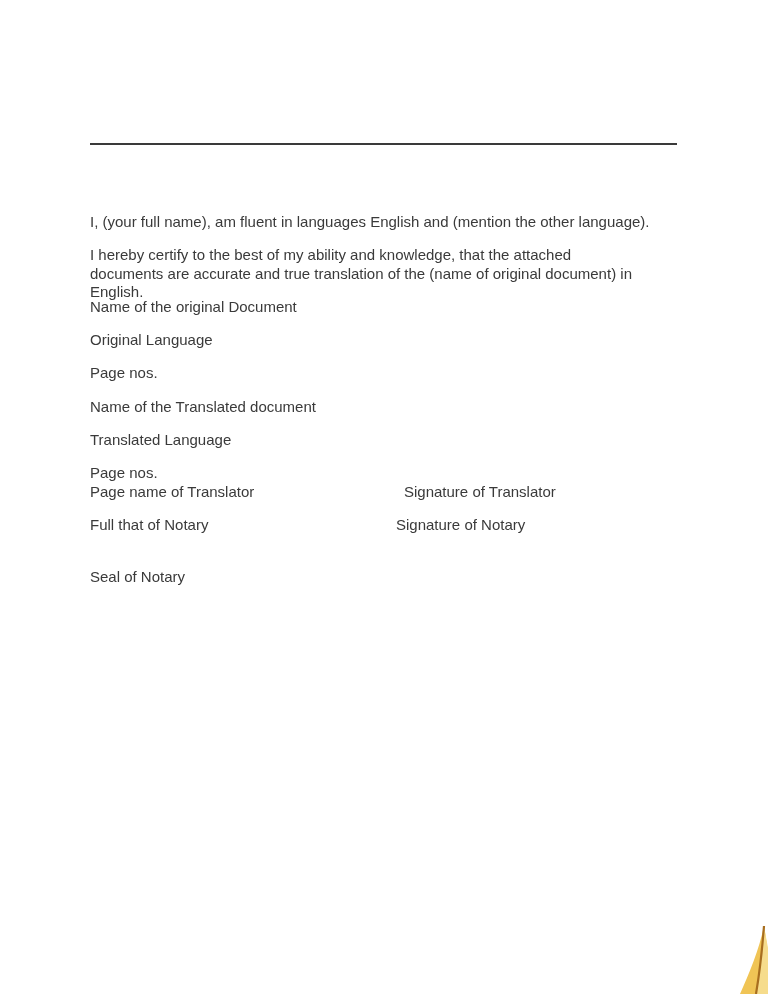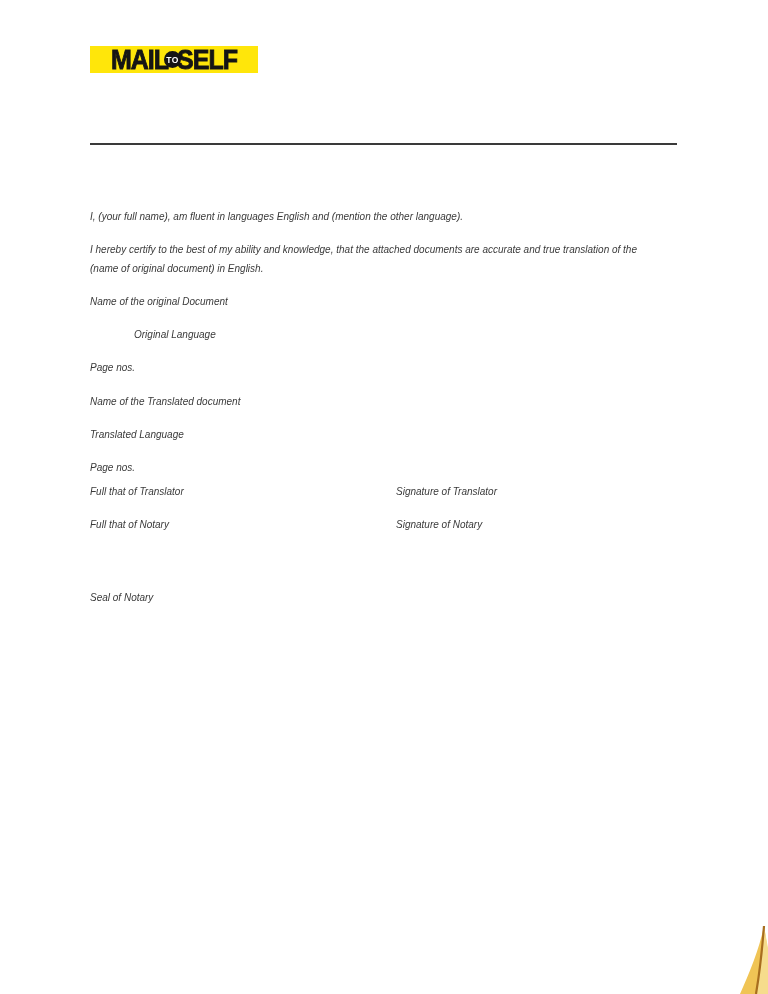--- a/index.html
+++ b/index.html
@@ -64,83 +64,77 @@
     top: 143px;
     width: 587px;
     height: 2px;
     background: var(--divider, #3a3a3a);
   }
 
   
   .txt {
     position: absolute;
     left: 90px;
-    font-size: 10px;
+    font-size: 15px;
     line-height: 18.5px;
     color: var(--body-text, #3a3a3a);
-    font-style: italic;
   }
   .p-intro { top: 198px; width: 600px; }
   .p-cert  { top: 231px; width: 556px; }
 
   .f0 { top: 283px; }
-  .f1 { top: 316px; margin-left: 44px; }
+  .f1 { top: 316px; }
   .f2 { top: 349px; }
   .f3 { top: 383px; }
   .f4 { top: 416px; text-align: center; }
   .f5 { top: 449px; }
 
   .sig-row { width: 600px; }
   .s0 { top: 483px; }
   .s1 { top: 516px; }
   .sig-right {
     position: absolute;
     top: 0;
   }
-  .s0 .sig-right { left: 306px; }
+  .s0 .sig-right { left: 314px; }
   .s1 .sig-right { left: 306px; }
 
-  .p-seal { top: 579px; }
+  .p-seal { top: 553px; }
 
   
   .corner-swoosh {
     position: absolute;
     right: 0;
     bottom: 0;
     width: 42px;
     height: 76px;
     pointer-events: none;
   }
 </style>
 </head>
 <body>
 
 <div class="page">
 
-  <div class="logo">
-    <span class="logo-word">MAIL</span>
-    <span class="logo-to">TO</span>
-    <span class="logo-word">SELF</span>
-  </div>
 
   <div class="divider"></div>
 
   <p class="txt p-intro">I, (your full name), am fluent in languages English and (mention the other language).</p>
 
   <p class="txt p-cert">I hereby certify to the best of my ability and knowledge, that the attached documents are accurate and true translation of the (name of original document) in English.</p>
 
   <p class="txt f0">Name of the original Document</p>
   <p class="txt f1">Original Language</p>
   <p class="txt f2">Page nos.</p>
   <p class="txt f3">Name of the Translated document</p>
   <p class="txt f4">Translated Language</p>
   <p class="txt f5">Page nos.</p>
 
   <div class="txt sig-row s0">
-    <span>Full that of Translator</span>
+    <span>Page name of Translator</span>
     <span class="sig-right">Signature of Translator</span>
   </div>
   <div class="txt sig-row s1">
     <span>Full that of Notary</span>
     <span class="sig-right">Signature of Notary</span>
   </div>
 
   <p class="txt p-seal">Seal of Notary</p>
 
   <svg class="corner-swoosh" viewBox="0 0 42 76" xmlns="http://www.w3.org/2000/svg" aria-hidden="true">

